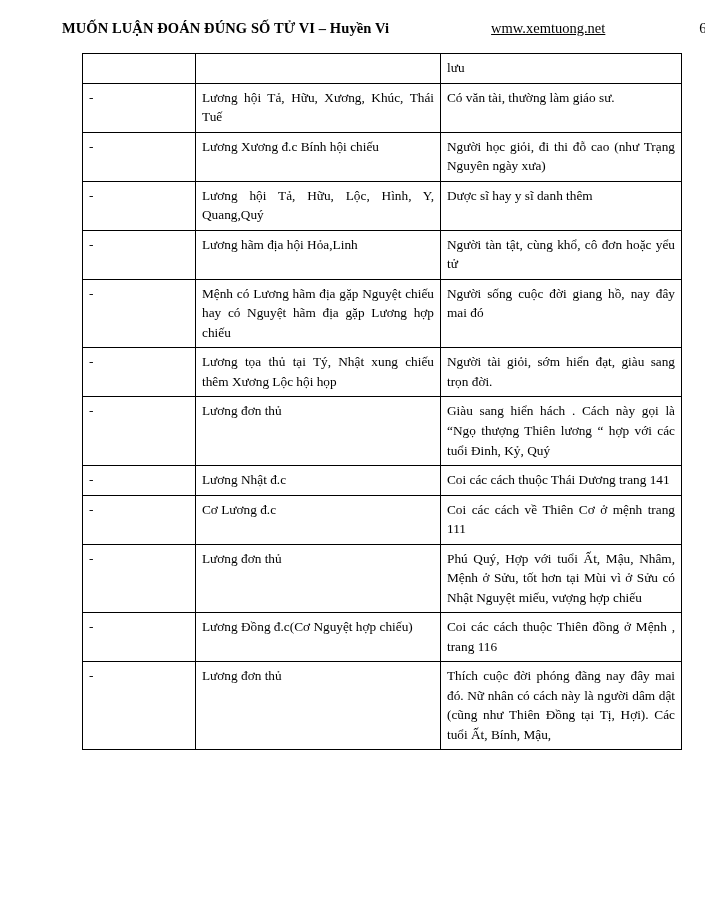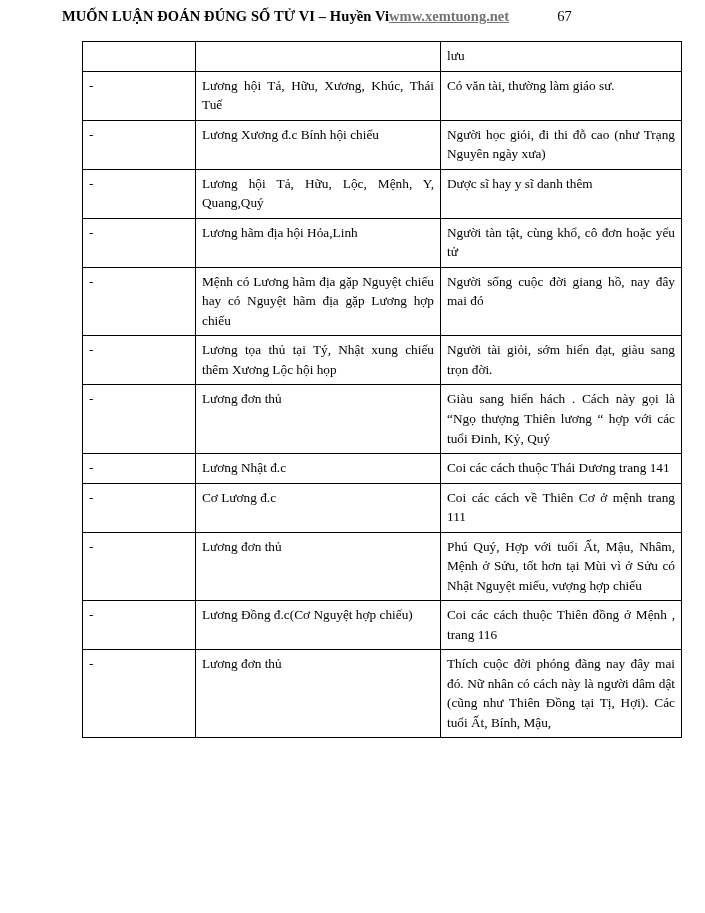--- a/index.html
+++ b/index.html
@@ -18,32 +18,34 @@
     width: 705px;
     height: 913px;
     box-sizing: border-box;
     padding: 0;
     overflow: hidden;
   }
   .header {
     display: flex;
     align-items: flex-start;
     justify-content: flex-start;
-    padding: 8px 40px 0 62px;
+    padding: 20px 40px 0 62px;
     font-size: 14.5px;
     white-space: nowrap;
+    gap: 46px;
   }
   .header-title {
     font-weight: bold;
     letter-spacing: 0.1px;
   }
   .header-link {
-    color: #737373;
-    font-weight: bold;
+    color: #000000;
+    font-weight: normal;
     text-decoration: underline;
+    margin-left: 56px;
   }
   .header-page {
     margin-left: 48px;
     font-weight: normal;
     font-size: 14.5px;
   }
   table.doc-table {
     border-collapse: collapse;
     margin: 16px 0 0 82px;
     width: 560px;
@@ -85,21 +87,21 @@
         <td class="col-b just-b">Lương hội Tả, Hữu, Xương, Khúc, Thái Tuế</td>
         <td class="col-c just">Có văn tài, thường làm giáo sư.</td>
       </tr>
       <tr>
         <td class="col-a">-</td>
         <td class="col-b just-b">Lương Xương đ.c Bính hội chiếu</td>
         <td class="col-c just">Người học giỏi, đi thi đỗ cao (như Trạng Nguyên ngày xưa)</td>
       </tr>
       <tr>
         <td class="col-a">-</td>
-        <td class="col-b just-b">Lương hội Tả, Hữu, Lộc, Mệnh, Y, Quang,Quý</td>
+        <td class="col-b just-b">Lương hội Tả, Hữu, Lộc, Hình, Y, Quang,Quý</td>
         <td class="col-c just">Dược sĩ hay y sĩ danh thêm</td>
       </tr>
       <tr>
         <td class="col-a">-</td>
         <td class="col-b just-b">Lương hãm địa hội Hỏa,Linh</td>
         <td class="col-c just">Người tàn tật, cùng khổ, cô đơn hoặc yểu tử</td>
       </tr>
       <tr>
         <td class="col-a">-</td>
         <td class="col-b just-b">Mệnh có Lương hãm địa gặp Nguyệt chiếu hay có Nguyệt hãm địa gặp Lương hợp chiếu</td>

